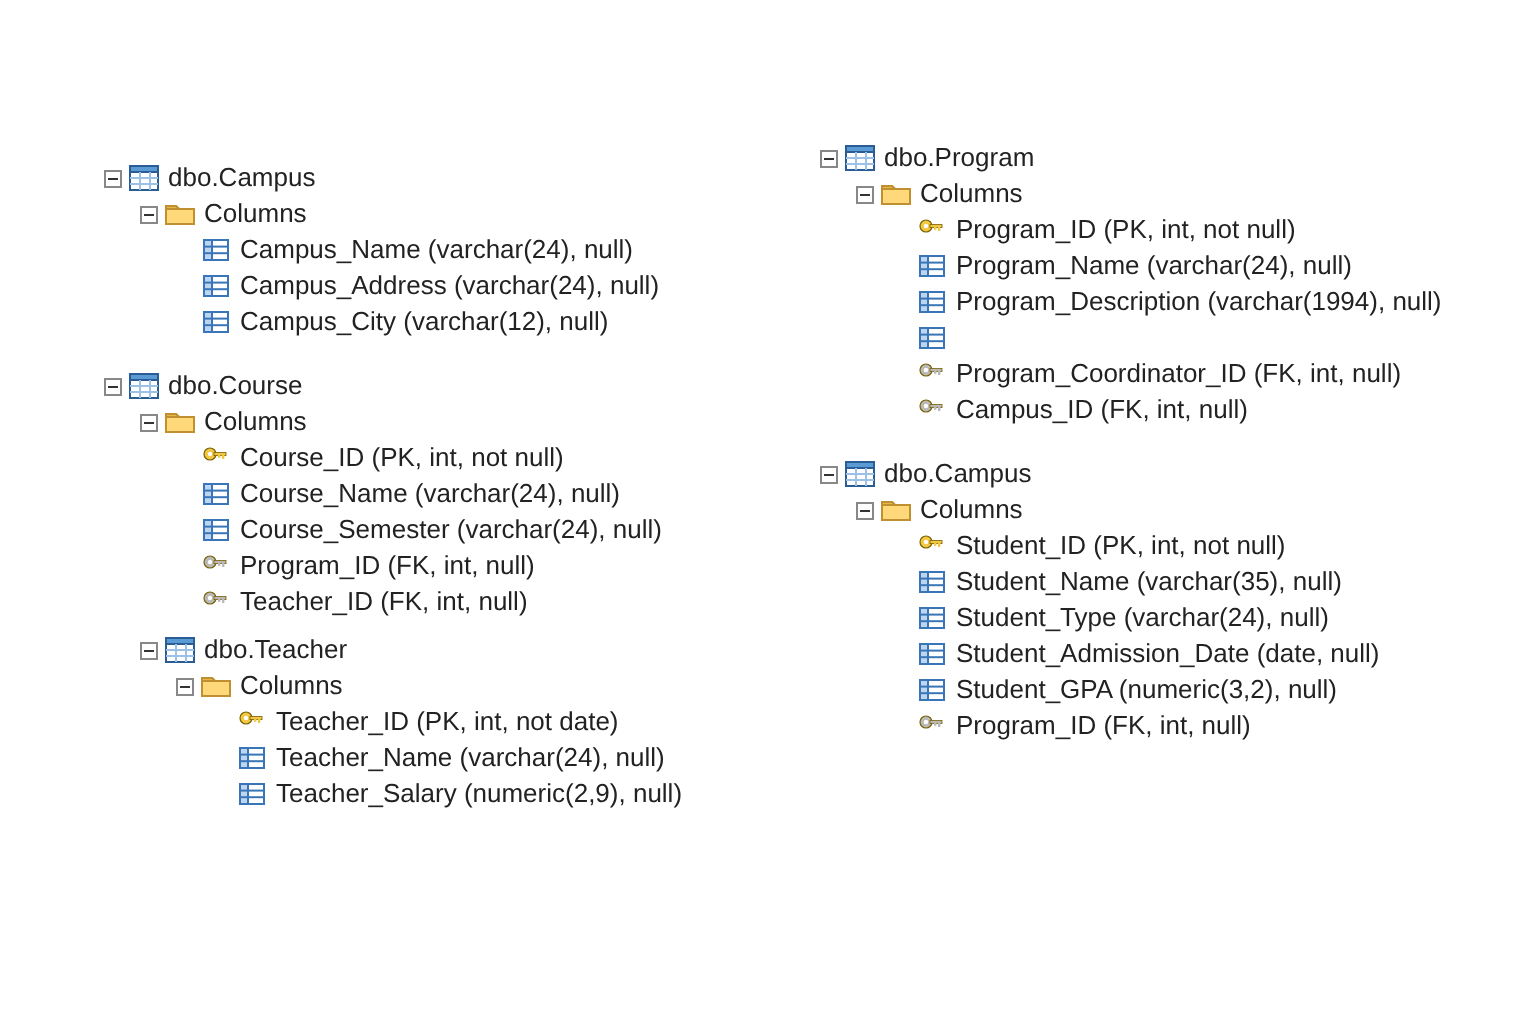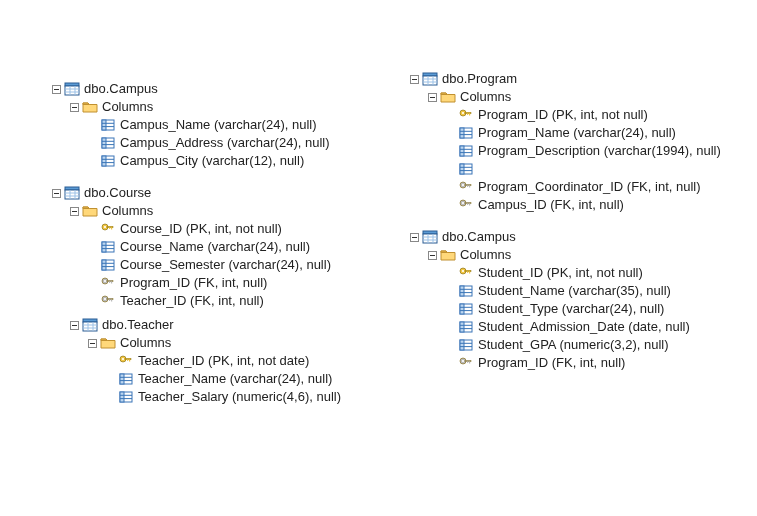--- a/index.html
+++ b/index.html
@@ -307,21 +307,21 @@
         <span class="indent i3"></span>
         <span class="exp"></span>
         <span class="ico">
           <svg width="16" height="14" viewBox="0 0 16 14">
             <rect x="2" y="2" width="12" height="10" fill="#fff" stroke="#3a75b7"></rect>
             <rect x="2" y="2" width="4" height="10" fill="#bcd6f0" stroke="#3a75b7"></rect>
             <line x1="2" y1="5.3" x2="14" y2="5.3" stroke="#3a75b7"></line>
             <line x1="2" y1="8.6" x2="14" y2="8.6" stroke="#3a75b7"></line>
           </svg>
         </span>
-        <span class="lbl">Teacher_Salary (numeric(4,6), null)</span>
+        <span class="lbl">Teacher_Salary (numeric(2,9), null)</span>
       </div>
     </div>
   <div class="pane" id="pane-right" style="left:408px; top:70px;">
       <div class="node">
         <span class="indent i0"></span>
         <span class="exp">
           <svg width="9" height="9" viewBox="0 0 9 9">
             <rect x="0.5" y="0.5" width="8" height="8" fill="#fff" stroke="#888"></rect>
             <line x1="2" y1="4.5" x2="7" y2="4.5" stroke="#333"></line>
           </svg>

